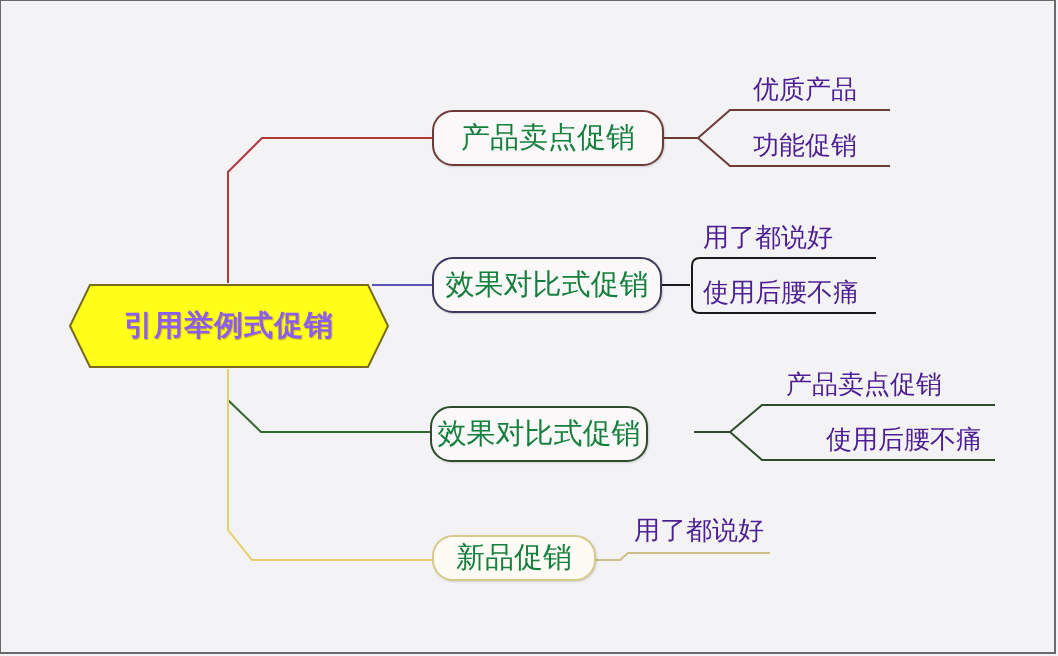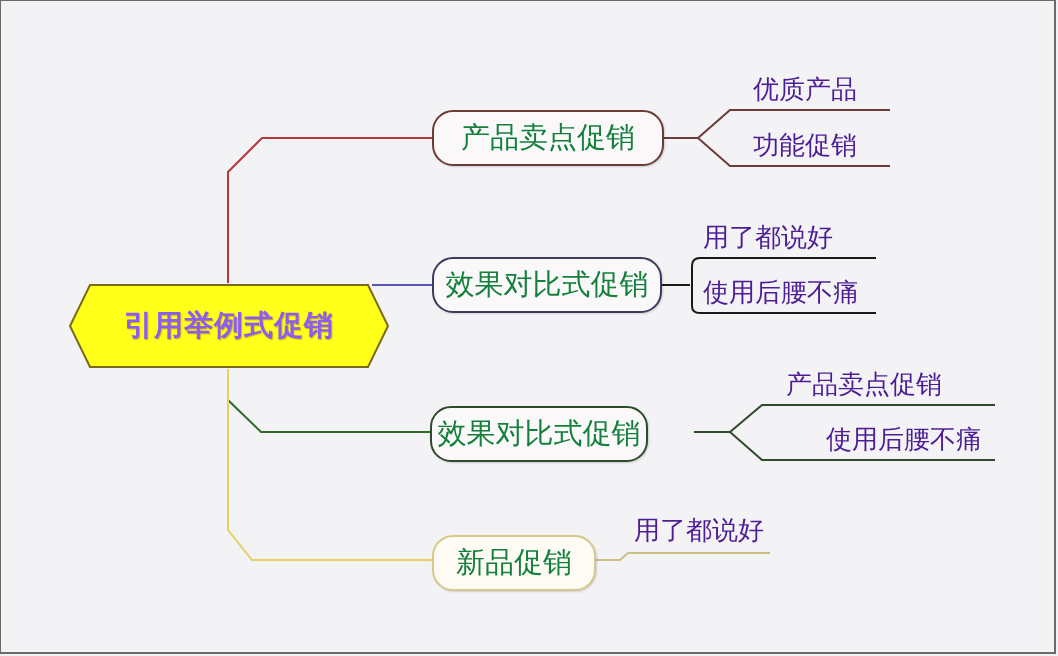--- a/index.html
+++ b/index.html
@@ -33,21 +33,21 @@
     border: 2px solid #444;
     border-radius: 21px;
     background: #fbf8f9;
     display: flex; align-items: center; justify-content: center;
     font-size: 29px; color: #15803d;
     box-shadow: 1px 1px 2px rgba(0,0,0,0.15);
   }
   .n1 { left: 432px; top: 110px; width: 232px; height: 56px; border-color: #6e3a38; }
   .n2 { left: 432px; top: 257px; width: 230px; height: 56px; border-color: #3e3a5e; }
   .n3 { left: 430px; top: 406px; width: 218px; height: 56px; border-color: #2f4a2c; }
-  .n4 { left: 432px; top: 535px; width: 164px; height: 56px; border-color: #d6c989; background: #fdfbf4; }
+  .n4 { left: 432px; top: 535px; width: 164px; height: 46px; border-color: #d6c989; background: #fdfbf4; }
   .leaf {
     position: absolute; font-size: 26px; color: #4c1d95; white-space: nowrap;
   }
 </style>
 </head>
 <body>
 
 <div class="frame"></div>
 
 <svg class="lines" viewBox="0 0 1058 656">

